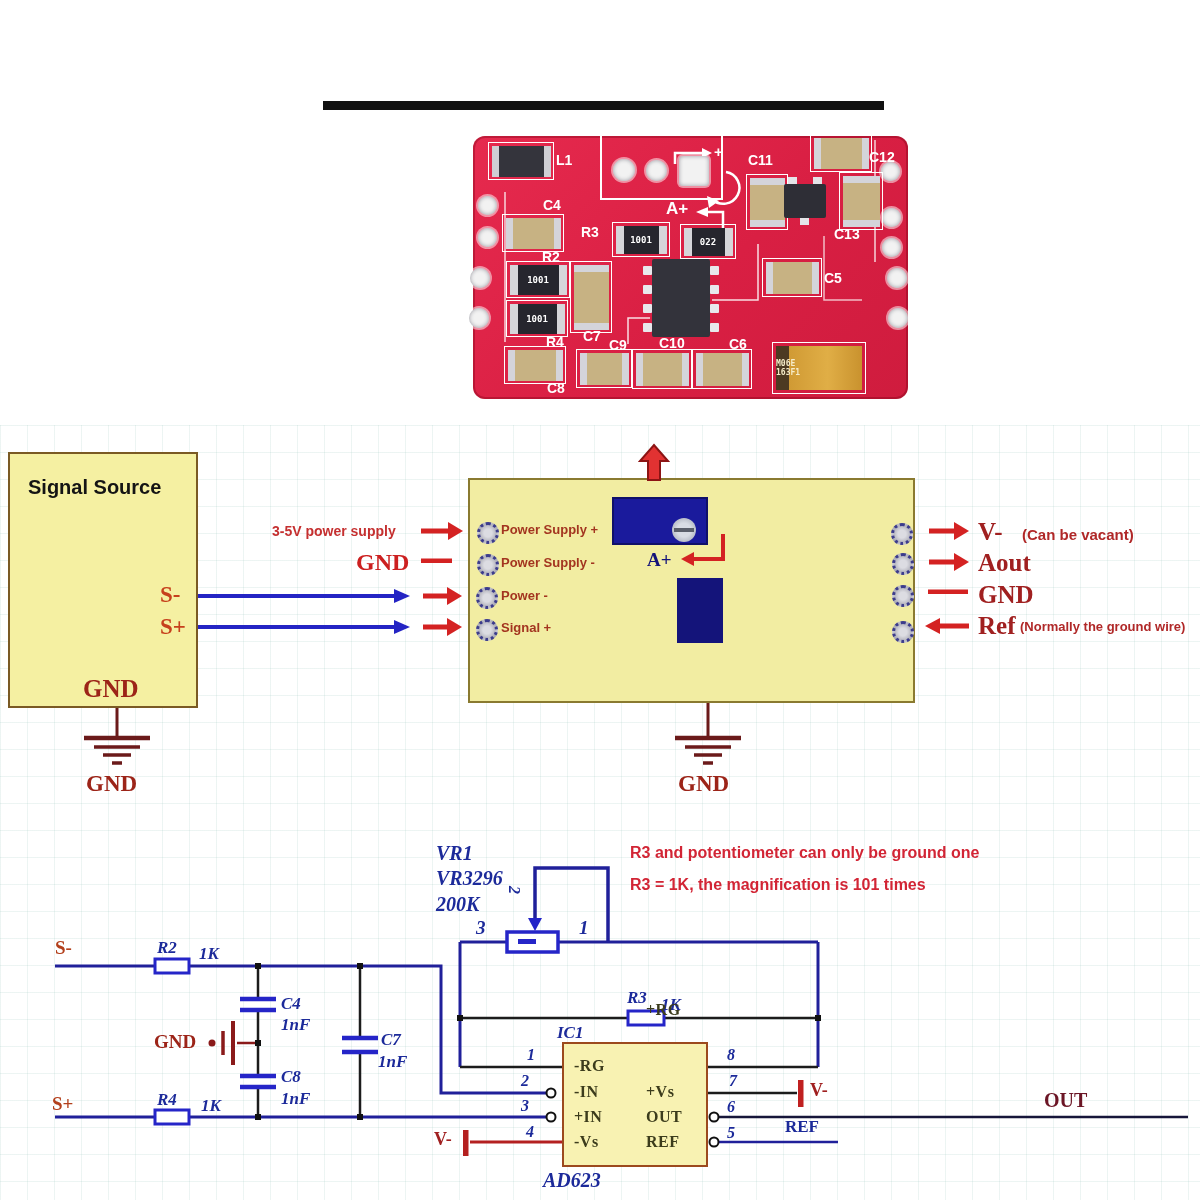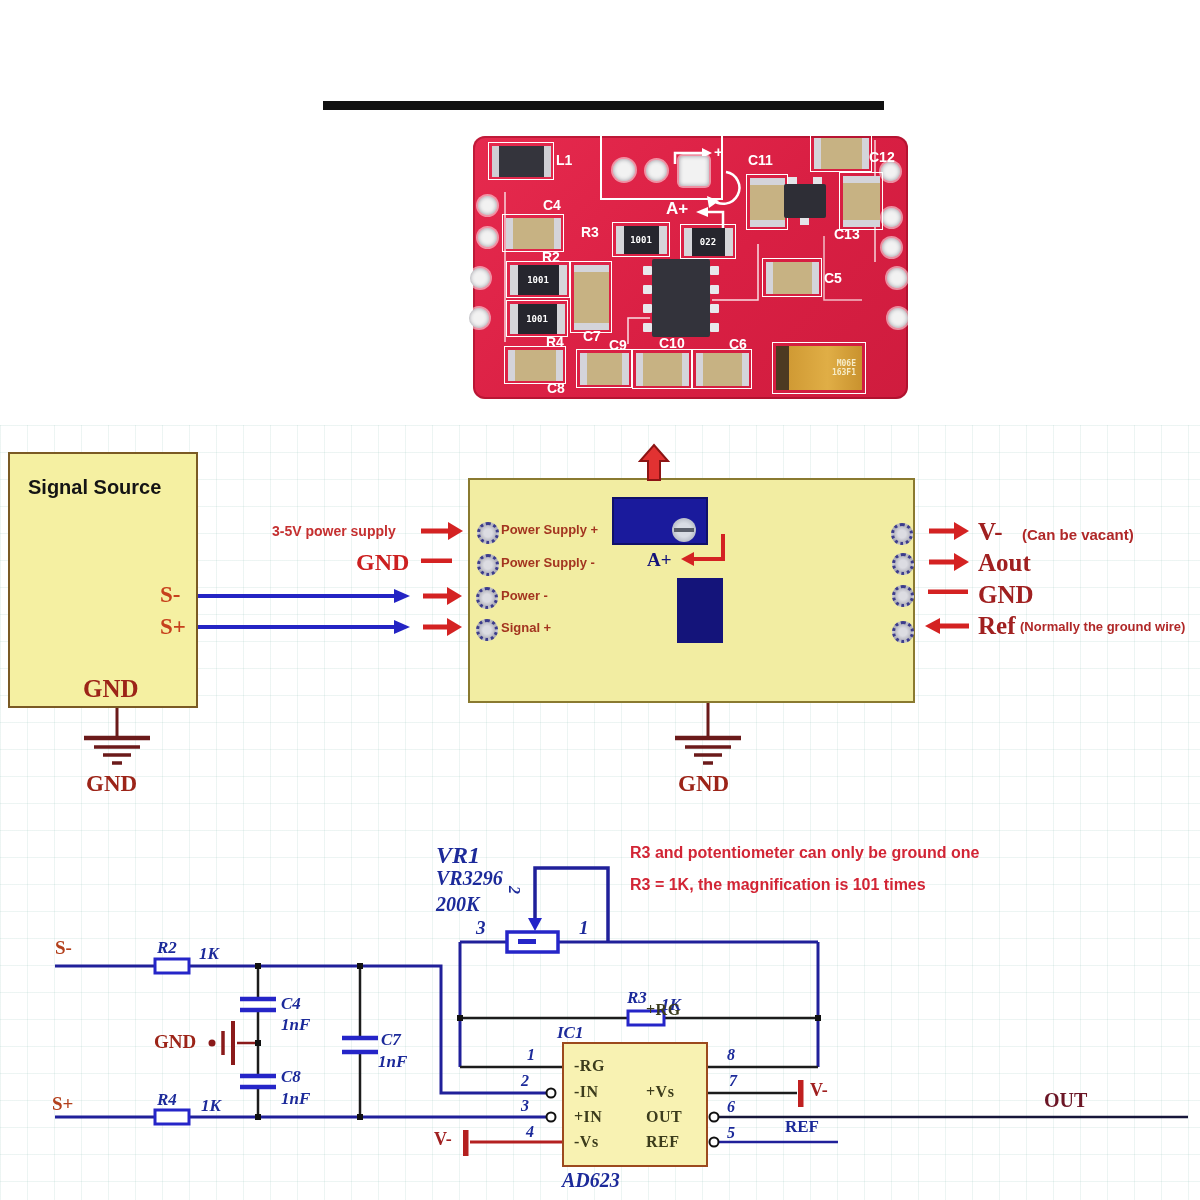--- a/index.html
+++ b/index.html
@@ -32,21 +32,21 @@
   .cap{background:linear-gradient(to right,#d4d4da 0,#d4d4da 7px,#c7b283 7px,#c7b283 calc(100% - 7px),#d4d4da calc(100% - 7px));}
   .capv{background:linear-gradient(to bottom,#d4d4da 0,#d4d4da 7px,#c7b283 7px,#c7b283 calc(100% - 7px),#d4d4da calc(100% - 7px));}
   .dark{background:linear-gradient(to right,#cfcfd4 0,#cfcfd4 7px,#34343c 7px,#34343c calc(100% - 7px),#cfcfd4 calc(100% - 7px));}
   .mark{font:bold 9px "DejaVu Sans Mono",monospace;color:#fff;letter-spacing:0;}
   .soic{position:absolute;left:652px;top:259px;width:58px;height:78px;background:#33333b;z-index:3;border-radius:2px;}
   .leg{position:absolute;width:9px;height:9px;background:#e8e8ec;border-radius:1px;}
   .sot{position:absolute;left:784px;top:184px;width:42px;height:34px;background:#2e2e36;z-index:3;border-radius:2px;}
   .sotleg{position:absolute;width:9px;height:7px;background:#e4e4e8;}
   .tant{position:absolute;left:772px;top:342px;width:94px;height:52px;border:1.5px solid #fff;z-index:3;padding:3px;box-sizing:border-box;}
   .tantbody{width:100%;height:100%;background:linear-gradient(to right,#4c3a22 0,#4c3a22 13px,#d09a34 13px,#e0ae46 60%,#c9922e 100%);
-            display:flex;flex-direction:column;align-items:flex-end;justify-content:center;padding-right:6px;box-sizing:border-box;}
+            display:flex;flex-direction:column;justify-content:center;padding-right:6px;box-sizing:border-box;}
   .tantbody span{font:bold 8px "DejaVu Sans Mono",monospace;color:#f6ecc8;}
   .wlbl{font-weight:bold;font-size:14px;color:#fff;z-index:4;}
 
   
   .srcbox{position:absolute;left:8px;top:452px;width:190px;height:256px;background:#f5f0a2;
           border:2.5px solid #7a5a24;z-index:1;box-sizing:border-box;}
   .module{position:absolute;left:468px;top:478px;width:447px;height:225px;background:#f2eda2;
           border:2px solid #8a7a30;z-index:1;box-sizing:border-box;}
   .bluepot{position:absolute;left:612px;top:497px;width:96px;height:48px;background:#1a1a9c;
            border:2px solid #10106a;z-index:3;box-sizing:border-box;}
@@ -224,21 +224,21 @@
   <div class="t serif outlbl" style="left:978px;top:519px">V-</div>
   <div class="t note" style="left:1022px;top:527px;font-size:15px">(Can be vacant)</div>
   <div class="t serif outlbl" style="left:978px;top:550px">Aout</div>
   <div class="t serif outlbl" style="left:978px;top:582px">GND</div>
   <div class="t serif outlbl" style="left:978px;top:613px">Ref</div>
   <div class="t note" style="left:1020px;top:620px;font-size:13px">(Normally the ground wire)</div>
 
   <div class="t rednote" style="left:630px;top:845px">R3 and potentiometer can only be ground one</div>
   <div class="t rednote" style="left:630px;top:877px">R3 = 1K, the magnification is 101 times</div>
 
-  <div class="t serif nser" style="left:436px;top:843px;font-size:24px">VR1</div>
+  <div class="t serif nser" style="left:436px;top:843px;font-size:20px">VR1</div>
   <div class="t serif nser" style="left:436px;top:868px;font-size:20px">VR3296</div>
   <div class="t serif nser" style="left:436px;top:894px;font-size:20px">200K</div>
   <div class="t serif nser" style="left:510px;top:882px;font-size:16px;transform:rotate(90deg)">2</div>
   <div class="t serif nser" style="left:476px;top:918px;font-size:19px">3</div>
   <div class="t serif nser" style="left:579px;top:918px;font-size:19px">1</div>
 
   <div class="t serif" style="left:55px;top:938px;font-weight:bold;font-size:19px;color:#b3401c">S-</div>
   <div class="t serif" style="left:52px;top:1094px;font-weight:bold;font-size:19px;color:#b3401c">S+</div>
 
   <div class="t serif nser" style="left:157px;top:939px;font-size:17px">R2</div>
@@ -250,21 +250,21 @@
   <div class="t serif nser" style="left:281px;top:1068px;font-size:17px">C8</div>
   <div class="t serif nser" style="left:281px;top:1090px;font-size:17px">1nF</div>
   <div class="t serif nser" style="left:381px;top:1031px;font-size:17px">C7</div>
   <div class="t serif nser" style="left:378px;top:1053px;font-size:17px">1nF</div>
   <div class="t serif nser" style="left:627px;top:989px;font-size:17px">R3</div>
   <div class="t serif nser" style="left:661px;top:996px;font-size:17px">1K</div>
   <div class="t serif mser" style="left:154px;top:1032px;font-size:19px">GND</div>
 
   <div class="icbox"></div>
   <div class="t serif nser" style="left:557px;top:1024px;font-size:17px">IC1</div>
-  <div class="t serif nser" style="left:562px;top:1170px;font-size:20px">AD623</div>
+  <div class="t serif nser" style="left:543px;top:1170px;font-size:20px">AD623</div>
 
   <div class="t serif nser" style="left:527px;top:1047px;font-size:16px">1</div>
   <div class="t serif nser" style="left:521px;top:1073px;font-size:16px">2</div>
   <div class="t serif nser" style="left:521px;top:1098px;font-size:16px">3</div>
   <div class="t serif nser" style="left:526px;top:1124px;font-size:16px">4</div>
   <div class="t serif nser" style="left:727px;top:1047px;font-size:16px">8</div>
   <div class="t serif nser" style="left:729px;top:1073px;font-size:16px">7</div>
   <div class="t serif nser" style="left:727px;top:1099px;font-size:16px">6</div>
   <div class="t serif nser" style="left:727px;top:1125px;font-size:16px">5</div>
 

